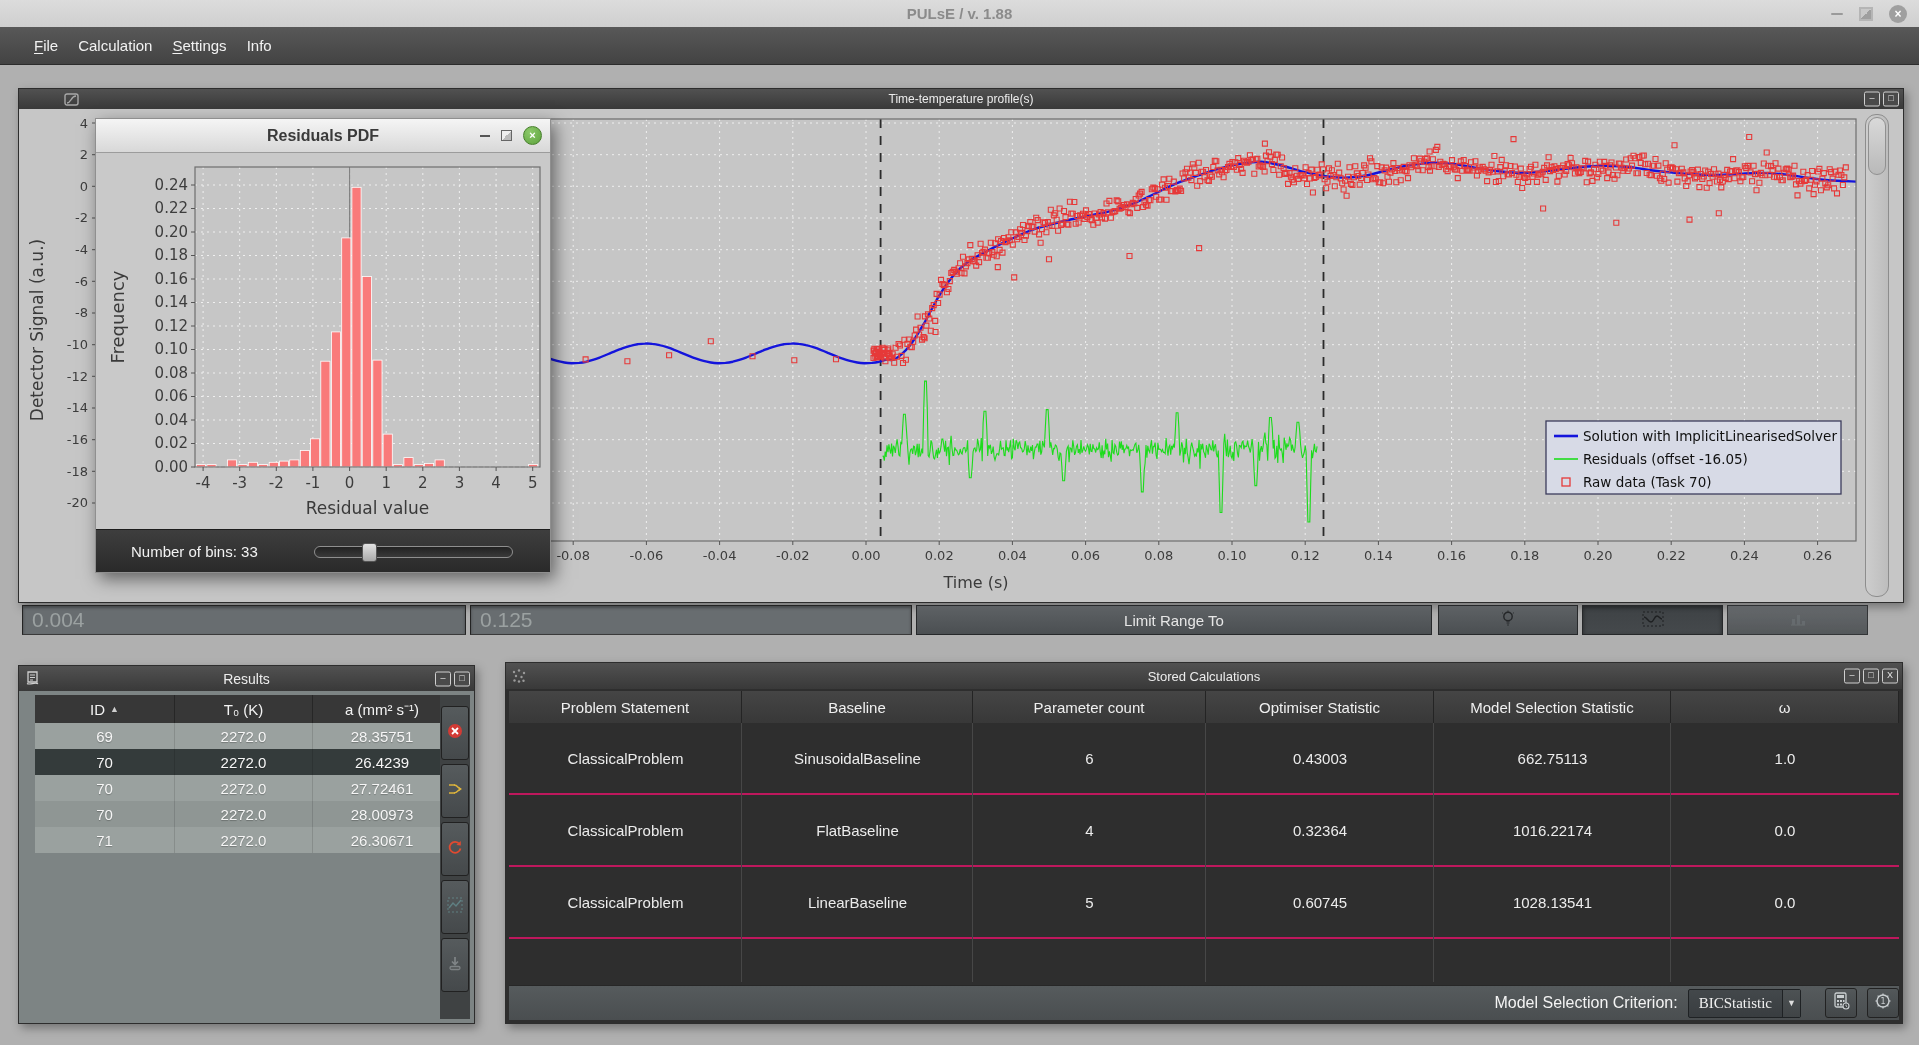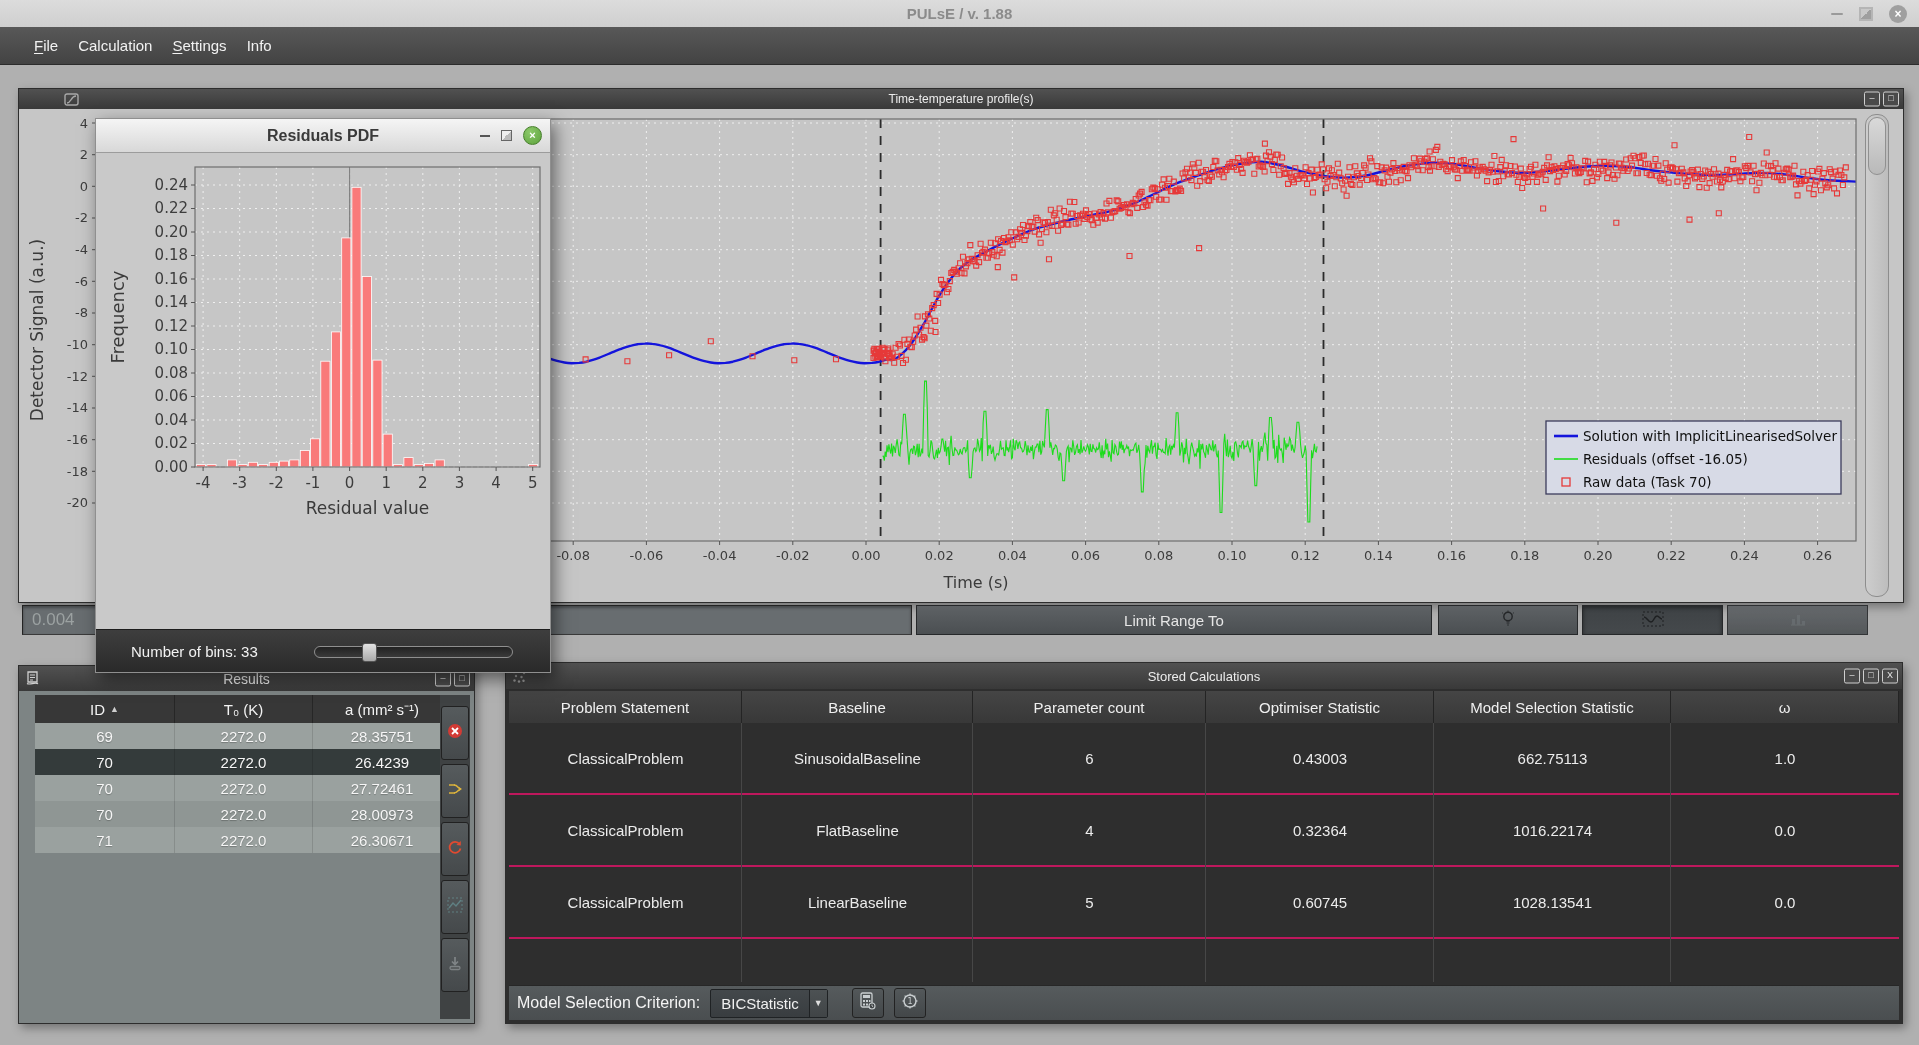--- a/index.html
+++ b/index.html
@@ -40,21 +40,21 @@
   #chart-body{position:absolute;top:20px;left:0;right:0;bottom:0;background:#c6c6c6;}
   #chart-scrollbar{position:absolute;right:14px;top:5px;width:22px;height:481px;
     border:1px solid #8d8d8d;border-radius:11px;background:linear-gradient(90deg,#cdcdcd,#bdbdbd);}
   #chart-scrollbar .thumb{position:absolute;left:2px;right:2px;top:2px;height:56px;border-radius:9px;
     background:linear-gradient(#d9d9d9,#b9b9b9);border:1px solid #909090;}
 
   
   .ctrl-row{position:absolute;top:605px;left:0;width:1919px;height:32px;}
   .ctrl-row > *{position:absolute;top:0;height:30px;box-sizing:border-box;}
   .tfield{background:#686d70;border:1px solid #232323;border-bottom-color:#3a3a3a;
-    box-shadow:inset 0 2px 3px rgba(0,0,0,.35);color:#9ba1a1;font-size:17px;
+    box-shadow:inset 0 2px 3px rgba(0,0,0,.35);color:#9ba1a1;font-size:21px;
     padding:0 0 0 9px;font-family:"Liberation Sans",sans-serif;}
   .cbtn{background:linear-gradient(#5e6265,#4b4f52);border:1px solid #26282a;border-radius:0;
     color:#e6e6e6;font-size:15px;display:flex;align-items:center;justify-content:center;}
   .cbtn.pressed{background:linear-gradient(#3e4245,#45494c);box-shadow:inset 0 2px 4px rgba(0,0,0,.45);}
   .cbtn.disabled{opacity:.9;}
   .cbtn.disabled svg{opacity:.45;}
 
   
   #results-frame{left:18px;top:665px;width:455px;height:357px;background:#7d8484;}
   #results-frame .if-title{height:25px;font-size:14px;}
@@ -75,31 +75,31 @@
   #stored-frame .if-title{height:26px;font-size:13px;}
   .s-head{position:absolute;left:3px;right:3px;top:28px;height:32px;background:linear-gradient(#454545,#383838);
     display:flex;color:#f0f0f0;font-size:15px;}
   .s-head > div{display:flex;align-items:center;justify-content:center;border-right:1px solid #242424;box-sizing:border-box;}
   .s-body{position:absolute;left:3px;right:3px;top:60px;bottom:41px;background:#2e2e2e;overflow:hidden;}
   .s-row{display:flex;height:70px;color:#ececec;font-size:15px;border-bottom:2px solid #be185d;}
   .s-row > div{display:flex;align-items:center;justify-content:center;box-sizing:border-box;}
   .s-collines{position:absolute;top:0;bottom:0;width:1px;background:#474747;}
   .stored-footer{position:absolute;left:3px;right:3px;bottom:3px;height:35px;
     background:linear-gradient(#565b5d,#4a4e50);border-top:1px solid #272727;
-    display:flex;align-items:center;color:#f4f4f4;font-size:16px;padding-left:8px;box-sizing:border-box;gap:10px;}
+    display:flex;align-items:center;color:#f4f4f4;font-size:16px;padding-left:8px;box-sizing:border-box;gap:10px;justify-content:flex-end;}
   .combo{height:27px;display:flex;align-items:stretch;background:linear-gradient(#43484b,#393d40);
     border:1px solid #1f2224;border-radius:2px;color:#f0f0f0;font-size:15px;}
-  .combo .val{display:flex;align-items:center;padding:4px 10px;}
+  .combo .val{display:flex;align-items:center;padding:4px 10px;font-family:Liberation Serif, serif;}
   .combo .arrow{width:17px;border-left:1px solid #1f2224;display:flex;align-items:center;justify-content:center;
     font-size:9px;color:#ddd;background:linear-gradient(#4d5254,#404446);}
   .sf-btn{width:30px;height:28px;background:linear-gradient(#53585a,#434749);border:1px solid #222;
     border-radius:3px;display:flex;align-items:center;justify-content:center;}
 
   
-  #pdf-window{position:absolute;left:95px;top:118px;width:456px;height:555px;z-index:50;
+  #pdf-window{position:absolute;left:95px;top:118px;width:456px;height:455px;z-index:50;
     background:#c9c9c9;border:1px solid #8f8f8f;box-shadow:4px 6px 16px rgba(0,0,0,.5);box-sizing:border-box;}
   .pdf-title{height:33px;background:linear-gradient(#f5f5f5,#d8d8d8);border-bottom:1px solid #9c9c9c;
     display:flex;align-items:center;justify-content:center;position:relative;}
   .pdf-title .t{font-weight:bold;font-size:16px;color:#3a3a3a;}
   .pdf-btns{position:absolute;right:8px;top:0;height:33px;display:flex;align-items:center;gap:11px;}
   .pdf-min{width:10px;height:2px;background:#555;}
   .pdf-restore{width:9px;height:9px;border:1.5px solid #666;background:linear-gradient(135deg,#eee 50%,#bbb 50%);}
   .pdf-close{width:17px;height:17px;border-radius:50%;background:radial-gradient(circle at 35% 30%,#8cc96a,#5da23c);
     border:1px solid #47802c;color:#fff;font-size:11px;font-weight:bold;display:flex;align-items:center;justify-content:center;line-height:1;}
   .pdf-bottom{position:absolute;left:0;right:0;bottom:0;height:43px;background:linear-gradient(#3e3e3e,#2a2a2a);

